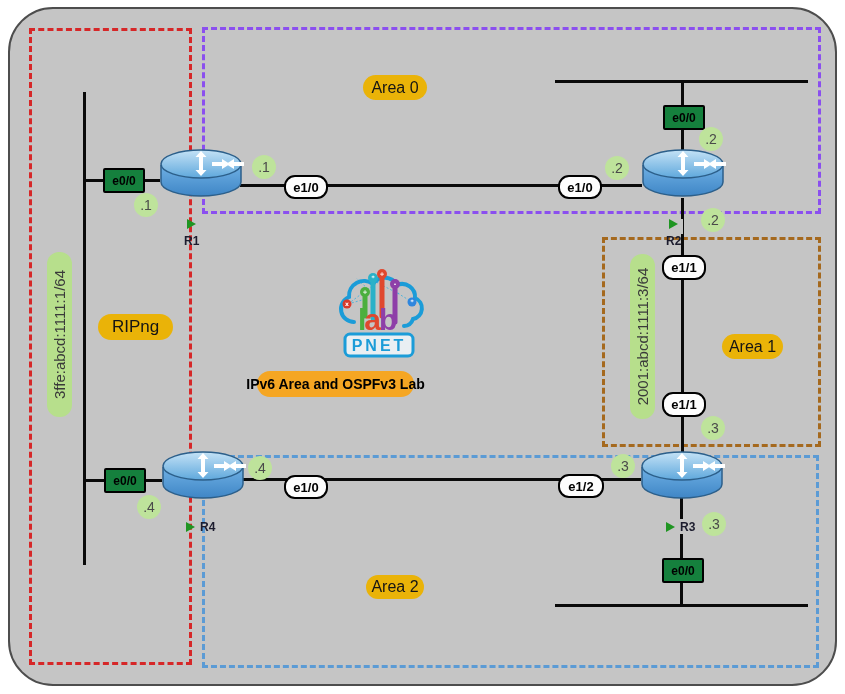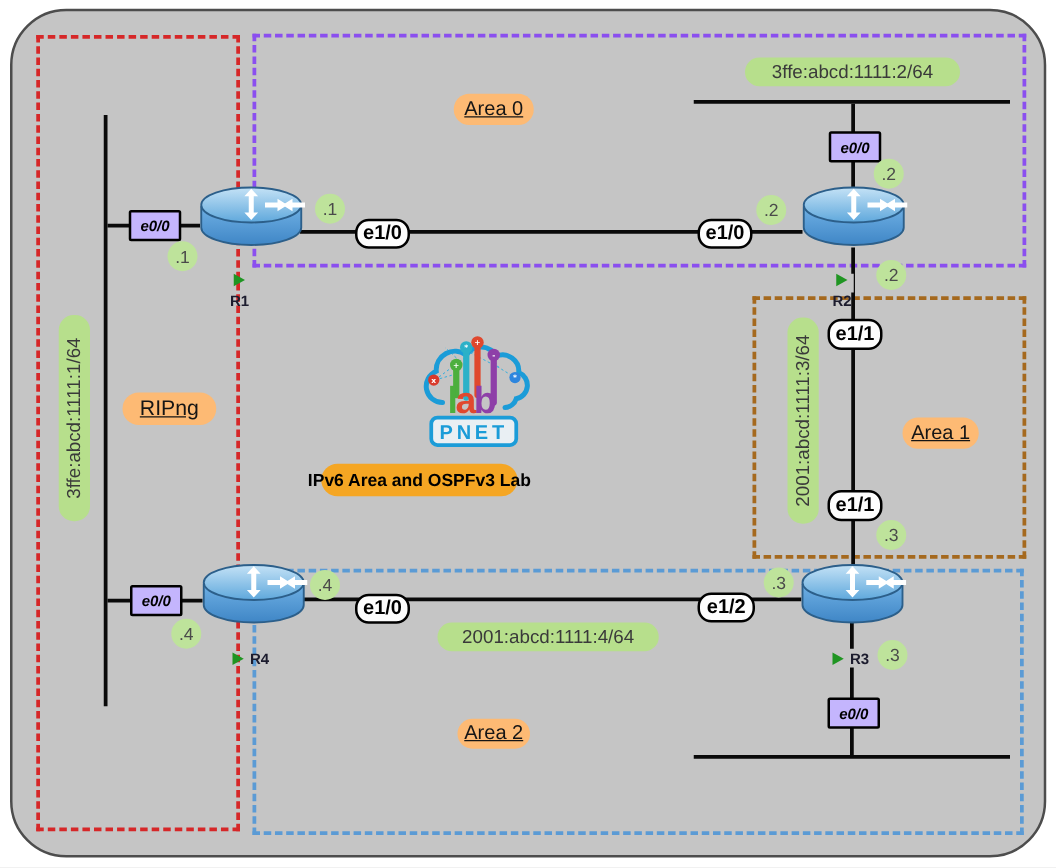--- a/index.html
+++ b/index.html
@@ -11,39 +11,39 @@
     position:absolute;left:8px;top:7px;width:825px;height:675px;
     background:#C5C5C5;border:2px solid #4D4D4D;border-radius:45px;
   }
   .region{position:absolute;}
   .region.red{border:3px dashed #D62728;}
   .region.purple{border:3px dashed #8B4FEF;}
   .region.brown{border:3px dashed #A5691E;}
   .region.blue{border:3px dashed #5B9BD5;}
   .line{position:absolute;background:#0A0A0A;}
   .iface-box{
-    position:absolute;background:#c4b5fd;border:2px solid #000;border-radius:2px;
-    font-size:12px;font-weight:bold;color:#000;display:flex;align-items:center;justify-content:center;font-style:italic;
+    position:absolute;background:#15803d;border:2px solid #000;border-radius:2px;
+    font-size:12px;font-weight:bold;color:#000;display:flex;align-items:center;justify-content:center;
   }
   .iface-pill{
     position:absolute;background:#FDFDFD;border:2.5px solid #000;border-radius:11px;
-    font-size:16px;font-weight:bold;color:#000;display:flex;align-items:center;justify-content:center;
+    font-size:13px;font-weight:bold;color:#000;display:flex;align-items:center;justify-content:center;
   }
   .netpill{
     position:absolute;background:#B7DF8C;border-radius:12px;color:#3A3A3A;
     font-size:15px;display:flex;align-items:center;justify-content:center;white-space:nowrap;
   }
   .vert{transform:rotate(-90deg);}
   .dotcircle{
     position:absolute;width:24px;height:24px;border-radius:50%;background:#BEE39B;
     color:#4A4A4A;font-size:14px;display:flex;align-items:center;justify-content:center;
   }
   .areapill{
-    position:absolute;background:#fdba74;border-radius:13px;color:#151515;
-    font-size:16px;display:flex;align-items:center;justify-content:center;white-space:nowrap;text-decoration:underline;
+    position:absolute;background:#eab308;border-radius:13px;color:#151515;
+    font-size:16px;display:flex;align-items:center;justify-content:center;white-space:nowrap;
   }
   .router{position:absolute;width:86px;height:52px;}
   .rlabel{
     position:absolute;height:15px;display:flex;align-items:center;gap:5px;
     font-size:12px;font-weight:bold;color:#1C1C2E;
   }
   .rlabel.masked{background:#C5C5C5;padding:0 2px;}
   .tri{width:0;height:0;border-left:9px solid #1F9522;border-top:5.5px solid transparent;border-bottom:5.5px solid transparent;}
   #title{
     position:absolute;background:#F5A623;border-radius:13px;color:#000;
@@ -155,22 +155,20 @@
   <div class="dotcircle" style="left:252px;top:155px;">.1</div>
   <div class="dotcircle" style="left:605px;top:156px;">.2</div>
   <div class="dotcircle" style="left:699px;top:127px;">.2</div>
   <div class="dotcircle" style="left:701px;top:208px;">.2</div>
   <div class="dotcircle" style="left:701px;top:416px;">.3</div>
   <div class="dotcircle" style="left:611px;top:454px;">.3</div>
   <div class="dotcircle" style="left:702px;top:512px;">.3</div>
   <div class="dotcircle" style="left:248px;top:456px;">.4</div>
   <div class="dotcircle" style="left:137px;top:495px;">.4</div>
 
-  <div class="netpill" style="left:596px;top:46px;width:172px;height:23px;">3ffe:abcd:1111:2/64</div>
-  <div class="netpill" style="left:350px;top:498px;width:177px;height:23px;">2001:abcd:1111:4/64</div>
   <div class="netpill vert" style="left:-23px;top:322px;width:165px;height:25px;">3ffe:abcd:1111:1/64</div>
   <div class="netpill vert" style="left:560px;top:324px;width:165px;height:25px;">2001:abcd:1111:3/64</div>
 
   <div class="areapill" style="left:363px;top:75px;width:64px;height:25px;">Area 0</div>
   <div class="areapill" style="left:722px;top:334px;width:61px;height:25px;">Area 1</div>
   <div class="areapill" style="left:366px;top:575px;width:58px;height:24px;">Area 2</div>
   <div class="areapill" style="left:98px;top:314px;width:75px;height:26px;font-size:17px;">RIPng</div>
 
   <div id="logo" style="left:332px;top:256px;width:94px;height:102px;text-decoration:underline;">
     <svg viewBox="0 0 94 102" width="94" height="102">

